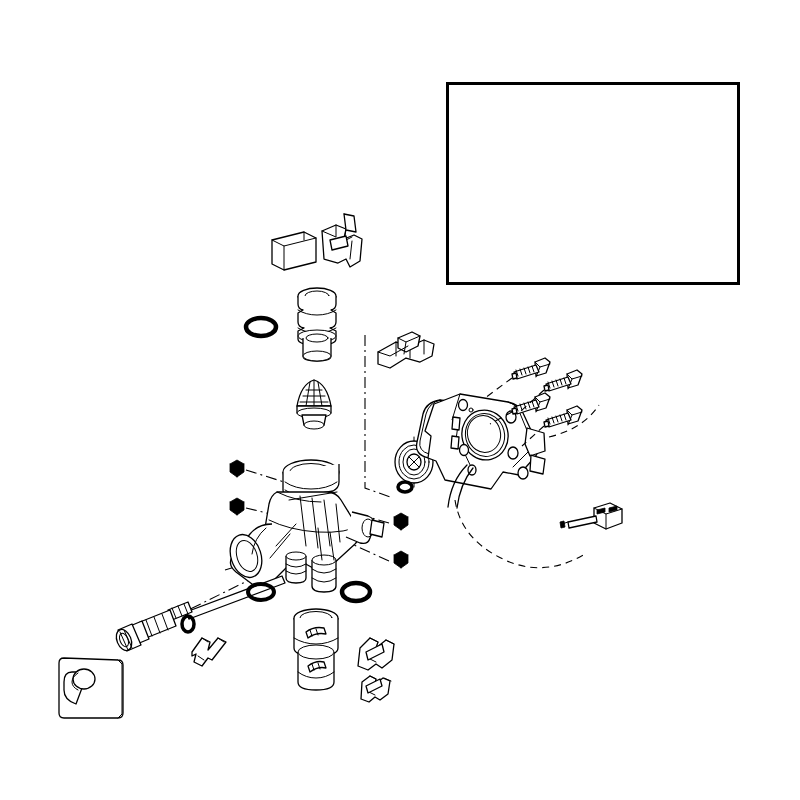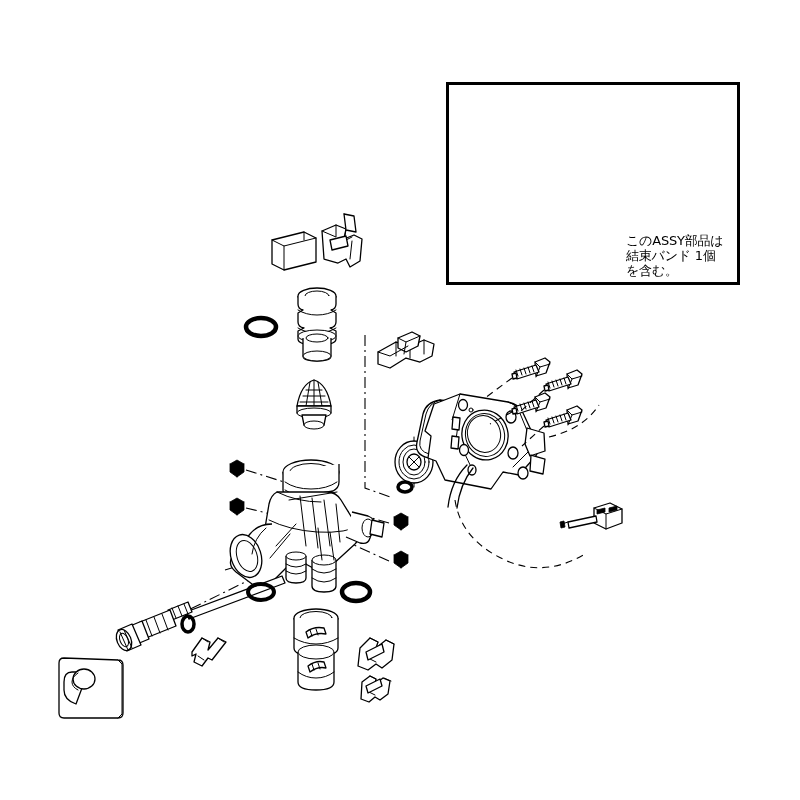--- a/index.html
+++ b/index.html
@@ -385,17 +385,14 @@
     </g>
     <g>
       <path class="fl" d="M362 682 l8 -6 6 3 -1 5 8 -6 7 3 -2 13 -8 6 -5 -3 -6 5 -8 -3 z"></path>
       <path class="lnT" d="M370 676 l6 3 M384 678 l7 3 M369 692 l6 3"></path>
       <path class="fl" d="M366 686 l14 -7 2 7 -14 7 z"></path>
     </g>
 
   </svg>
 
   <div class="note-box"></div>
-  <div class="note-text">このASSY部品は
-結束バンド 1個
-を含む。</div>
 
 </div>
 
 </body></html>

